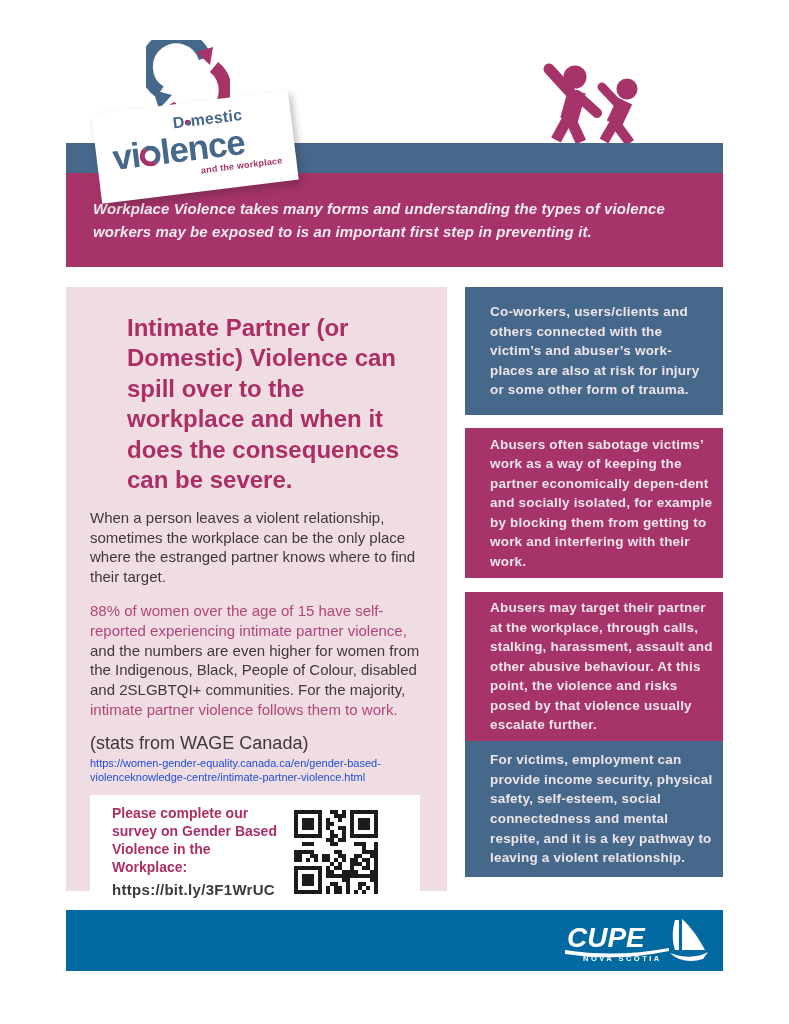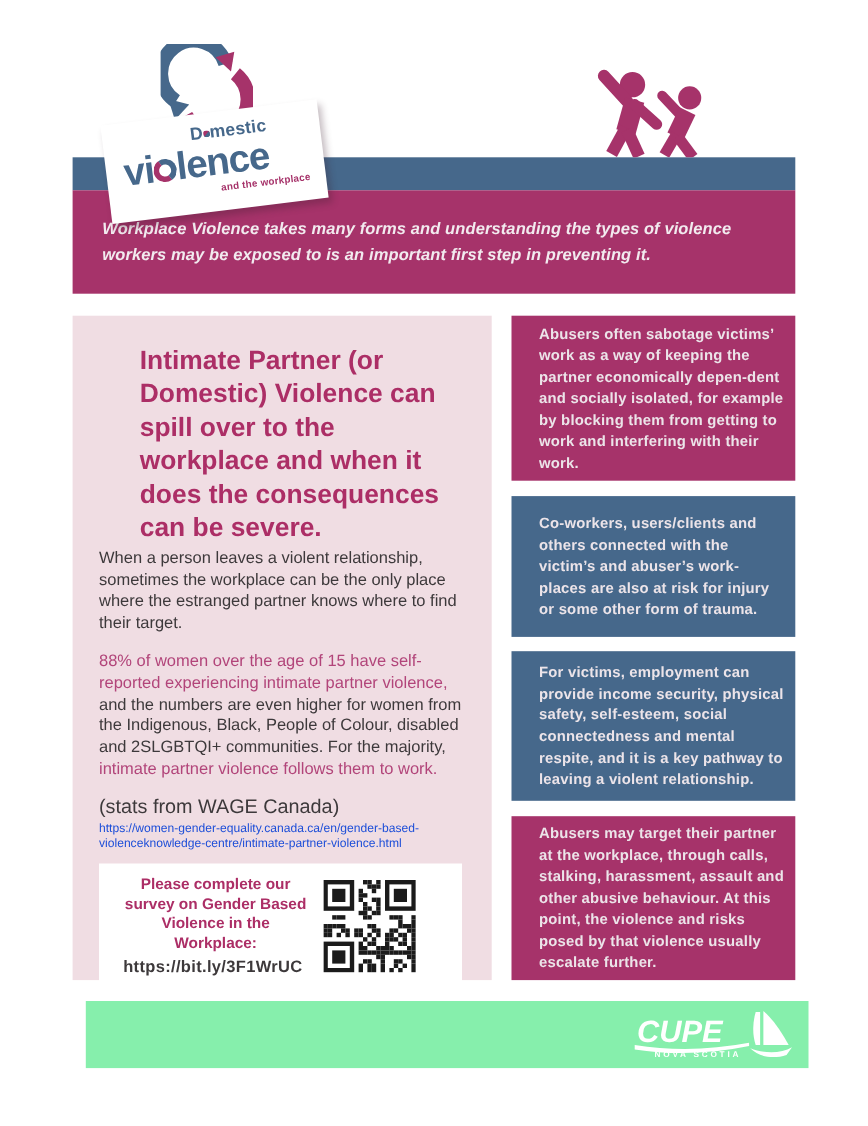--- a/index.html
+++ b/index.html
@@ -22,45 +22,45 @@
              border-top-color:#46688b; border-right-color:#46688b; transform:rotate(15deg); vertical-align:-1px; }
   .ring-sm { display:inline-block; width:6px; height:6px; border-radius:50%; border:3px solid #46688b;
              border-top-color:#a6336a; border-left-color:#a6336a; vertical-align:1px; }
   .lc-tagline { text-align:right; margin-right:14px; margin-top:1px; color:#a6336a; font-weight:bold; font-size:9px; letter-spacing:.2px; }
   .figures-icon { position:absolute; left:534px; top:60px; z-index:2; }
 
   
   .left-panel { position:absolute; left:66px; top:287px; width:381px; height:604px; background:#f0dde3;
                 padding:26px 20px 0 24px; z-index:1; }
   .lp-heading { color:#ac2e66; font-weight:bold; font-size:24px; line-height:1.27;margin-left:37px; }
-  .lp-body { color:#3d393b; font-size:15px; line-height:1.32; margin-top:2px; }
+  .lp-body { color:#3d393b; font-size:15px; line-height:1.32; margin-top:12px; }
   .lp-mixed { font-size:15px; line-height:1.32; margin-top:14px; }
   .t-magenta { color:#b2457a; }
   .t-dark { color:#3d393b; }
   .lp-stats { color:#3d393b; font-size:18px; margin-top:13px; }
   .lp-link { color:#1d4ed8; font-size:11px; line-height:1.3; margin-top:2px; overflow-wrap:anywhere; }
   .survey-box { margin-top:11px; background:#ffffff; width:330px; padding:10px 12px 10px 22px;
                 display:flex; align-items:center; gap:14px; }
-  .survey-label { color:#ac2e66; font-weight:bold; font-size:14px; line-height:1.27; width:168px;text-align:center; }
+  .survey-label { color:#ac2e66; font-weight:bold; font-size:14px; line-height:1.27; width:168px; }
   .survey-url { color:#3d393b; font-weight:bold; font-size:15px; margin-top:5px; letter-spacing:.3px; }
   .qr-wrap { width:84px; height:84px; flex:0 0 84px; }
 
   
   .right-panel { position:absolute; left:465px; top:287px; width:258px; z-index:1; }
   .info-box { width:258px; display:flex; align-items:center; padding:0 10px 0 25px; }
   .info-box p { font-weight:bold; font-size:13.5px; line-height:1.45; letter-spacing:.2px; color:#ece4e9; }
   .box-blue { background:#46688b; }
   .box-magenta { background:#a6336a; }
   .b1 { height:128px; margin-bottom:13px; }
   .b2 { height:150px; margin-bottom:14px; }
   .b3 { height:136px; margin-bottom:14px; }
   .b4 { height:149px; }
 
   
-  .footer { position:absolute; left:66px; top:910px; width:657px; height:61px; background:#86efac; z-index:1;margin-left:12px; }
+  .footer { position:absolute; left:66px; top:910px; width:657px; height:61px; background:#0369a1; z-index:1; }
   .cupe-logo { position:absolute; right:12px; top:8px; }
 </style>
 </head>
 <body>
 
 <div class="page">
 
   <div class="top-blue-bar"></div>
 
   <div class="banner">
@@ -248,31 +248,31 @@
             <rect fill="#fff" x="60" y="4" width="20" height="20"></rect>
             <rect x="64" y="8" width="12" height="12"></rect>
             <rect x="0" y="56" width="28" height="28"></rect>
             <rect fill="#fff" x="4" y="60" width="20" height="20"></rect>
             <rect x="8" y="64" width="12" height="12"></rect>
           </svg></div>
     </div>
   </div>
 
   <div class="right-panel">
+    <div class="info-box box-blue b1">
+      <p>Co-workers, users/clients and others connected with the victim’s and abuser’s work-places are also at risk for injury or some other form of trauma.</p>
+    </div>
     <div class="info-box box-magenta b2">
       <p>Abusers often sabotage victims’ work as a way of keeping the partner economically depen-dent and socially isolated, for example by blocking them from getting to work and interfering with their work.</p>
     </div>
-    <div class="info-box box-blue b1">
-      <p>Co-workers, users/clients and others connected with the victim’s and abuser’s work-places are also at risk for injury or some other form of trauma.</p>
+    <div class="info-box box-magenta b4">
+      <p>Abusers may target their partner at the workplace, through calls, stalking, harassment, assault and other abusive behaviour. At this point, the violence and risks posed by that violence usually escalate further.</p>
     </div>
     <div class="info-box box-blue b3">
       <p>For victims, employment can provide income security, physical safety, self-esteem, social connectedness and mental respite, and it is a key pathway to leaving a violent relationship.</p>
-    </div>
-    <div class="info-box box-magenta b4">
-      <p>Abusers may target their partner at the workplace, through calls, stalking, harassment, assault and other abusive behaviour. At this point, the violence and risks posed by that violence usually escalate further.</p>
     </div>
   </div>
 
   <div class="footer">
     <div class="cupe-logo">
       <svg width="152" height="48" viewBox="0 0 152 48">
         <g fill="#ffffff">
           <text x="8" y="29" font-family="Liberation Sans, sans-serif" font-size="28" font-weight="bold" font-style="italic">CUPE</text>
           <path d="M6 32 Q 57 40 110 30 L110 33 Q 57 44 6 36 Z"></path>
           <text x="24" y="43" font-family="Liberation Sans, sans-serif" font-size="7.5" font-weight="bold" letter-spacing="2.5">NOVA SCOTIA</text>

